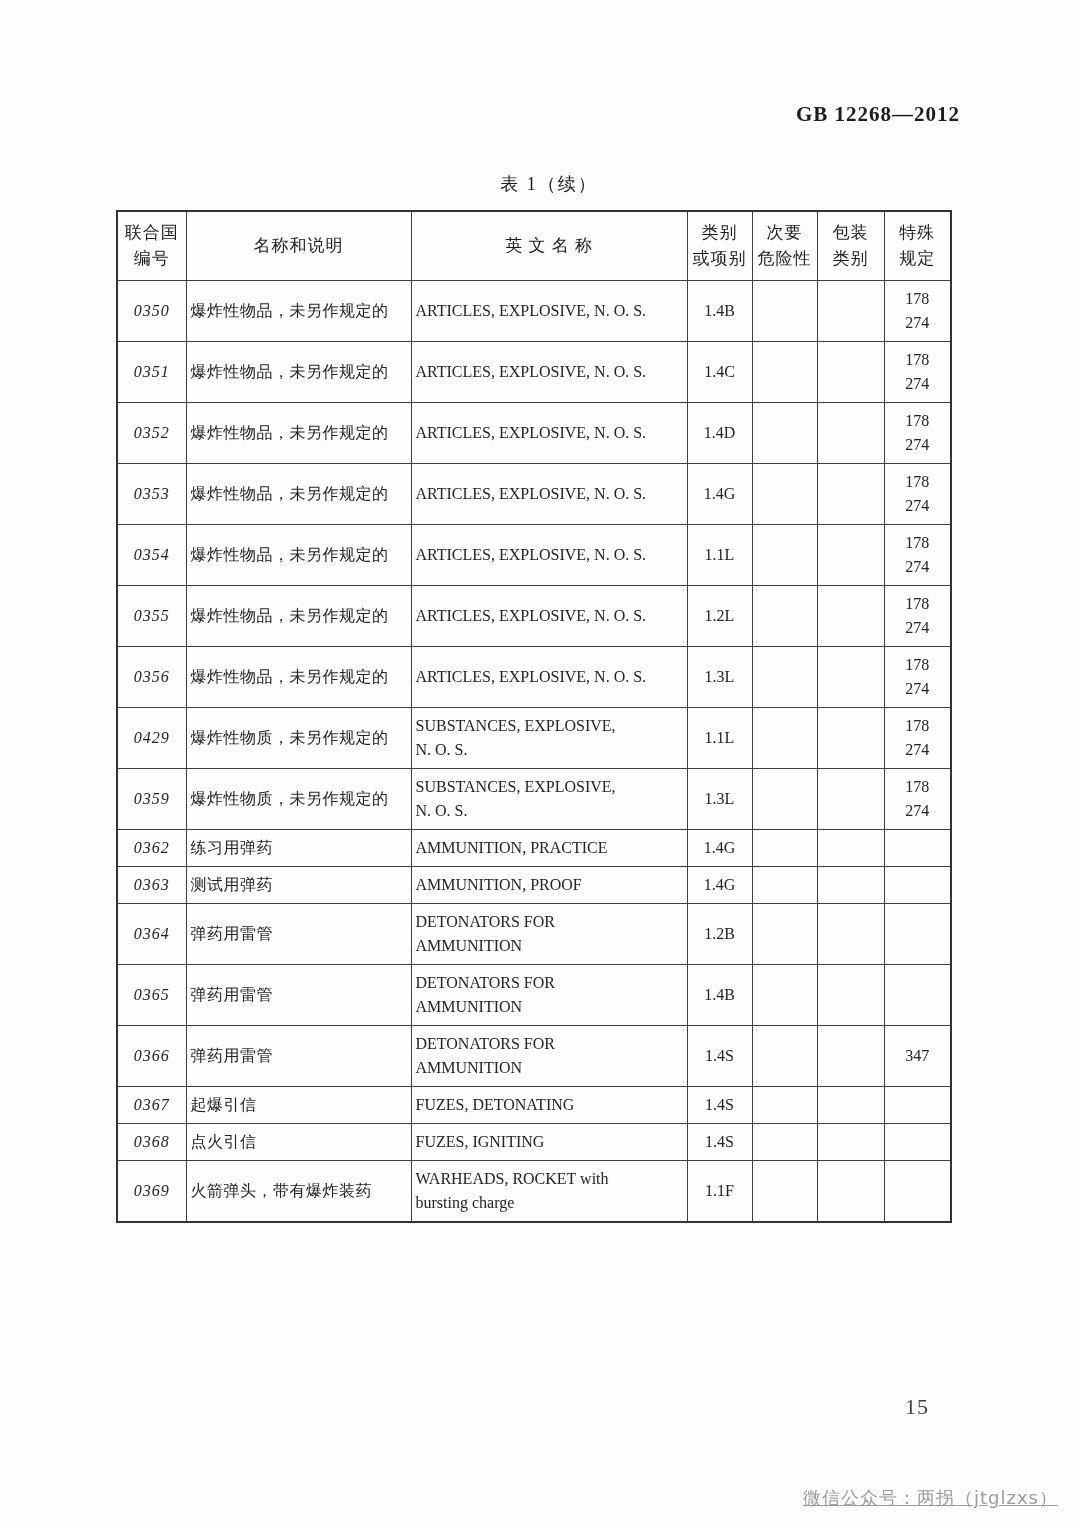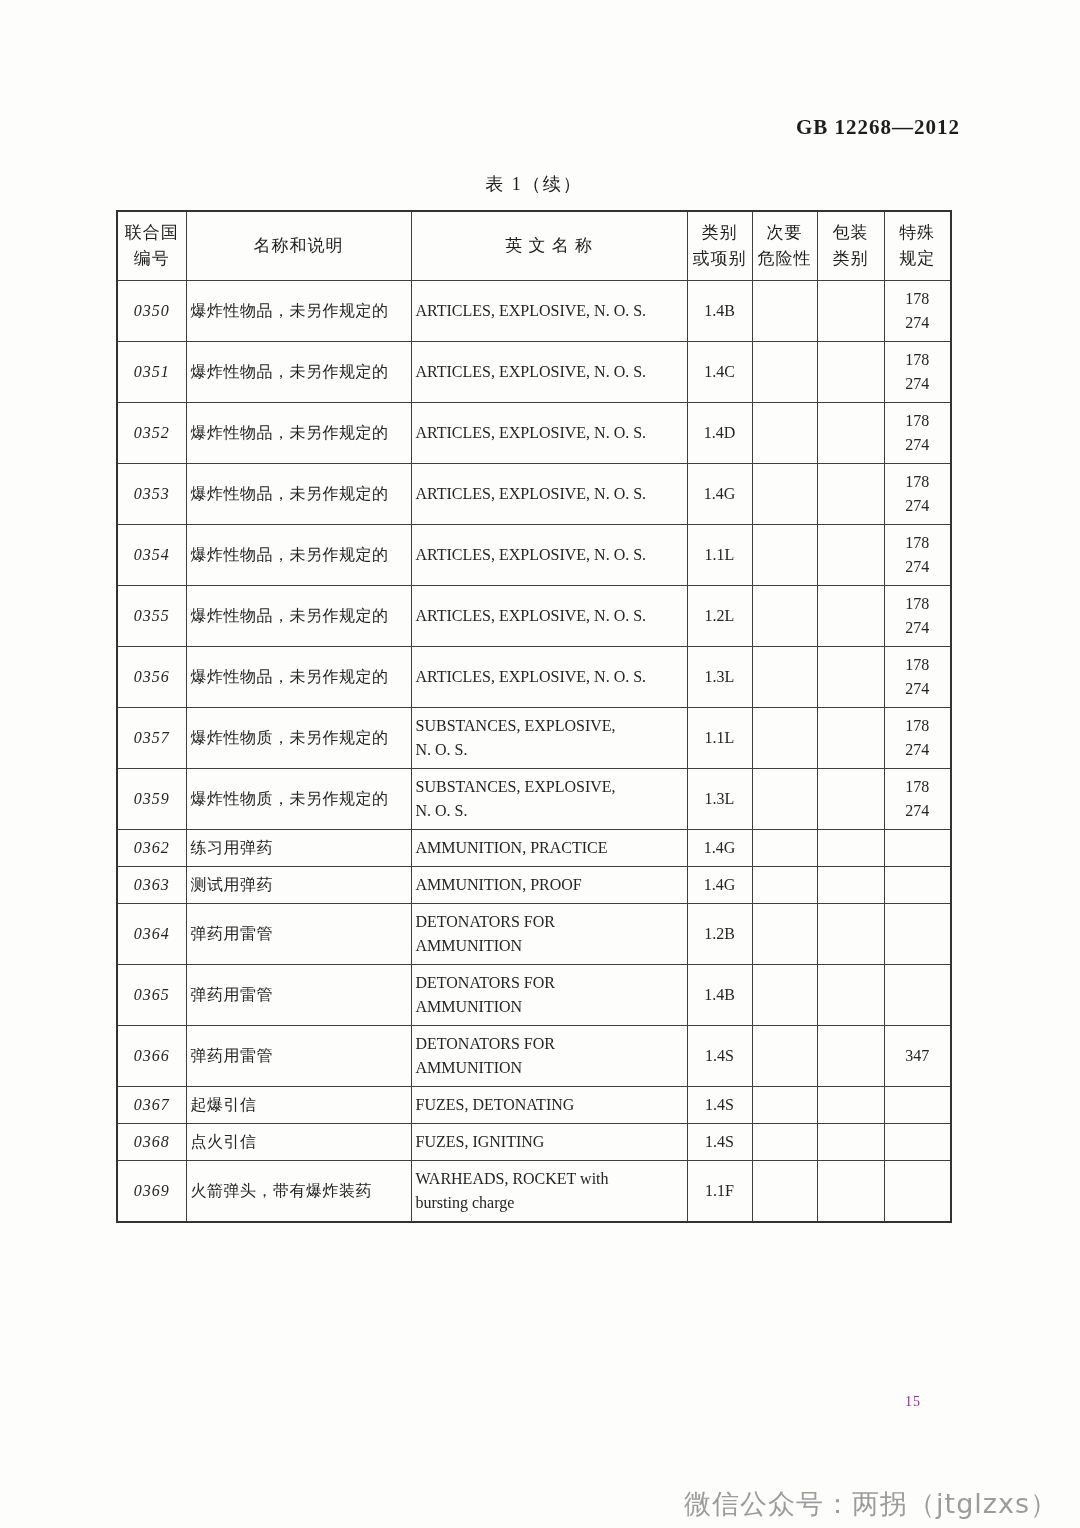--- a/index.html
+++ b/index.html
@@ -6,26 +6,26 @@
   body{
     width:1080px;height:1528px;
     background:#fdfdfc;
     font-family:"Liberation Serif","DejaVu Serif",serif;
     color:#222222;
     position:relative;
     overflow:hidden;
   }
   .page{position:absolute;inset:0;}
   .doc-number{
-    position:absolute;top:115px;right:120px;
+    position:absolute;top:102px;right:120px;
     font-weight:700;font-size:21px;letter-spacing:1px;
     color:#1d1d1d;
   }
   .caption{
-    position:absolute;top:172px;left:117px;width:834px;
+    position:absolute;top:172px;left:132px;width:834px;
     text-align:center;font-size:18px;letter-spacing:2px;color:#1d1d1d;
   }
   table.gb{
     position:absolute;left:116px;top:210px;width:834px;
     border-collapse:collapse;table-layout:fixed;
     border:2px solid #333333;
   }
   table.gb th, table.gb td{
     border:1px solid #3f3f3f;
     vertical-align:middle;
@@ -38,27 +38,28 @@
   }
   table.gb td{
     font-size:16px;line-height:24px;padding:6px 4px;color:#242424;
   }
   td.c-un{text-align:center;font-size:16px;letter-spacing:1px;font-style:italic;}
   td.c-name{text-align:left;padding-left:13px;font-size:17px;letter-spacing:0.5px;}
   td.c-english{text-align:left;padding-left:13px;font-size:16px;}
   td.c-class,td.c-sub,td.c-pack,td.c-special{text-align:center;}
   .page-number{
     position:absolute;top:1394px;left:905px;
-    font-size:14px;color:#a21caf;letter-spacing:1px;
+    font-size:22px;color:#404040;letter-spacing:1px;
   }
   .watermark{
     position:absolute;top:1486px;right:22px;
-    font-size:27px;color:#9c9c9c;
+    font-size:18px;color:#9c9c9c;
     font-family:"DejaVu Sans","Liberation Sans",sans-serif;
     letter-spacing:1px;
+    text-decoration:underline;
   }
 </style>
 </head>
 <body>
 
 <div class="page">
 
   <div class="doc-number">GB 12268—2012</div>
 
   <div class="caption">表 1（续）</div>
@@ -239,21 +240,21 @@
           </td>
           <td class="c-sub"></td>
           <td class="c-pack"></td>
           <td class="c-special">
             <div>178</div>
             <div>274</div>
           </td>
         </tr>
         <tr>
           <td class="c-un">
-            <div>0357</div>
+            <div>0429</div>
           </td>
           <td class="c-name">
             <div>爆炸性物质，未另作规定的</div>
           </td>
           <td class="c-english">
             <div>SUBSTANCES, EXPLOSIVE,</div>
             <div>N. O. S.</div>
           </td>
           <td class="c-class">
             <div>1.1L</div>

